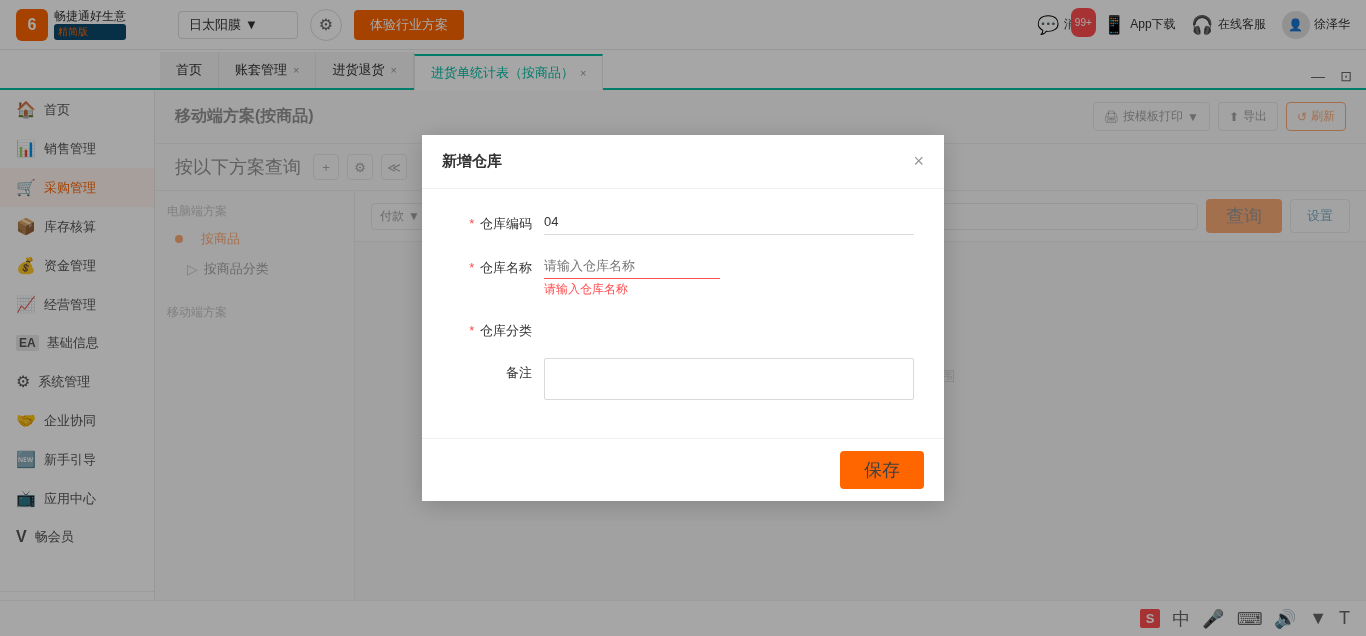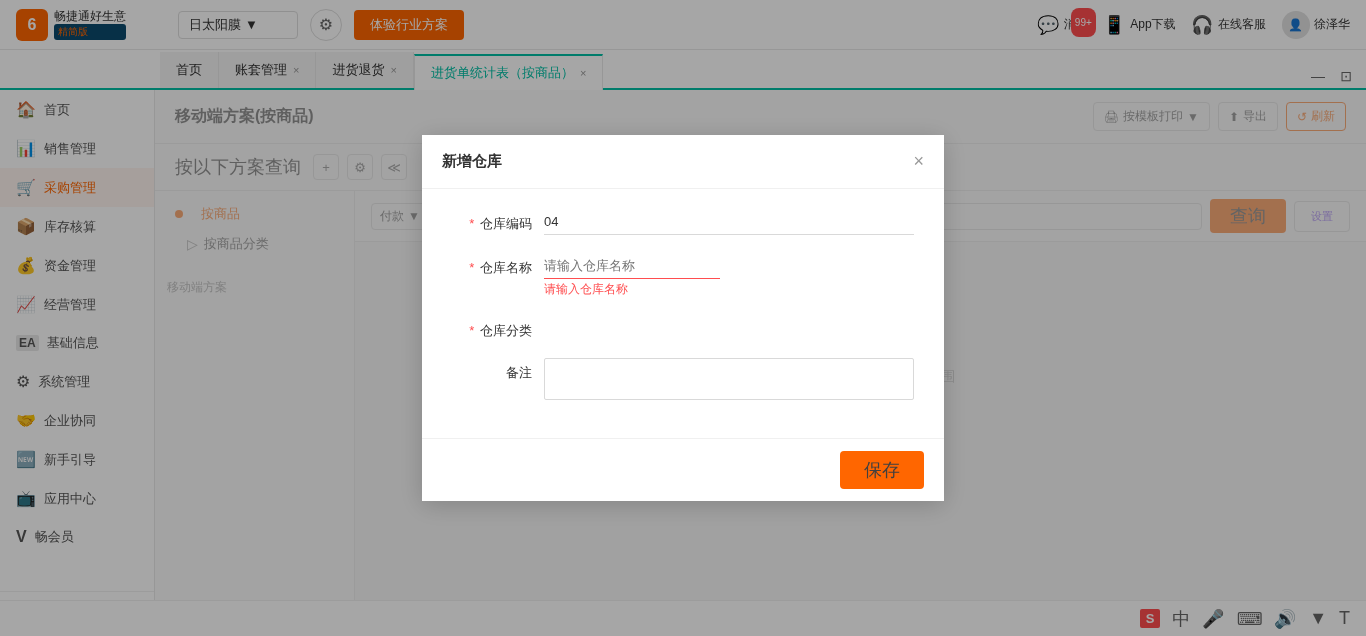--- a/index.html
+++ b/index.html
@@ -253,22 +253,22 @@
     .modal-footer {
       padding: 12px 20px;
       display: flex; justify-content: flex-end; gap: 10px;
       border-top: 1px solid #f0f0f0;
     }
     .btn-save {
       background: #ff6600; color: #404040; border: none; border-radius: 4px;
       padding: 7px 24px; cursor: pointer; font-size: 18px;
     }
     .btn-cancel {
-      background: #fff; color: #8b5cf6; border: 1px solid #ddd; border-radius: 4px;
-      padding: 7px 16px; cursor: pointer; font-size: 11px;
+      background: #fff; color: #0369a1; border: 1px solid #ddd; border-radius: 4px;
+      padding: 7px 16px; cursor: pointer; font-size: 13px;
     }
 
     
     .global-bottom {
       position: fixed; bottom: 0; left: 0; right: 0;
       background: #fff; height: 36px;
       display: flex; align-items: center; justify-content: flex-end;
       padding: 0 16px; gap: 12px; border-top: 1px solid #f0f0f0;
       z-index: 50;
     }
@@ -432,20 +432,21 @@
         <div class="icon-btn">+</div>
         <div class="icon-btn">⚙</div>
         <div class="icon-btn">≪</div>
       </div>
     </div>
 
     <div class="content-split">
 
       <div class="scheme-panel">
         <div class="scheme-section">
+          <div class="scheme-title">电脑端方案</div>
           <div class="scheme-item active">
             <span class="dot"></span>
             <span>按商品</span>
           </div>
           <div class="scheme-item" style="padding-left:20px;">
             <span class="folder">▷</span>
             <span>按商品分类</span>
           </div>
         </div>
         <div class="scheme-section">

